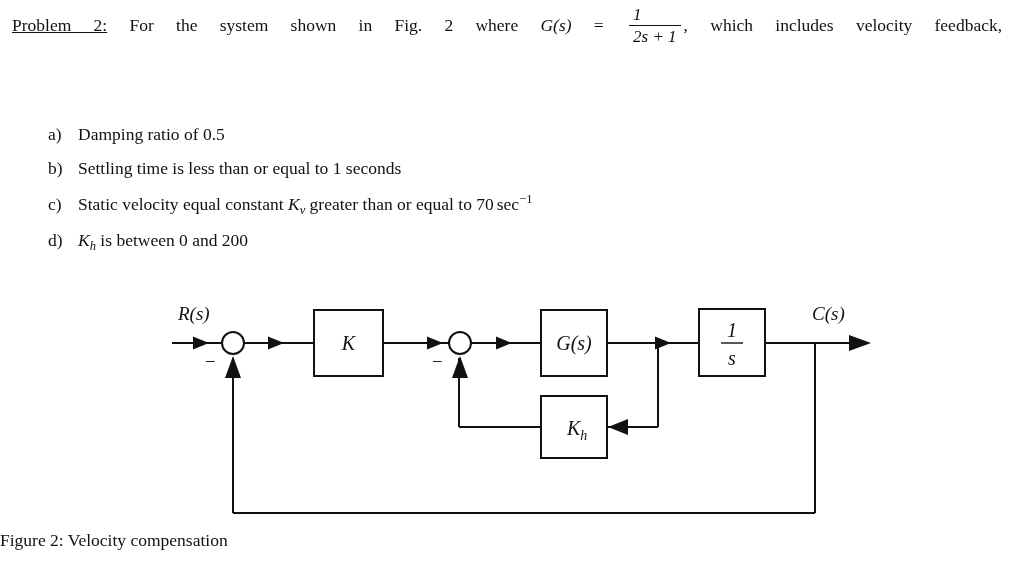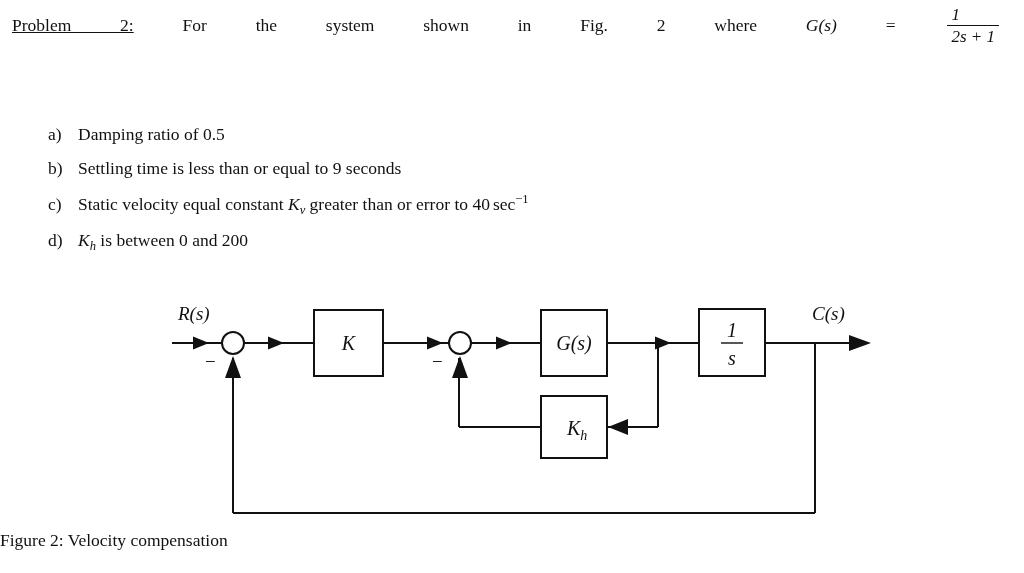--- a/index.html
+++ b/index.html
@@ -144,44 +144,44 @@
 
   <span class="para-line line1">
     <span class="prob-label">Problem 2:</span>
     <span>For the system shown in Fig. 2 where</span>
     <span class="mathit">G(s)</span>
     <span>=</span>
     <span class="frac">
       <span class="num">1</span>
       <span class="bar"></span>
       <span class="den">2s + 1</span>
-    </span>
+    </span><span>, which includes velocity feedback,</span>
   </span>
 
 
 </div>
 
 <div class="spec-list">
 
   <div class="spec-item">
     <span class="spec-marker">a)</span>
     <span class="spec-text">Damping ratio of 0.5</span>
   </div>
 
   <div class="spec-item">
     <span class="spec-marker">b)</span>
-    <span class="spec-text">Settling time is less than or equal to 9 seconds</span>
+    <span class="spec-text">Settling time is less than or equal to 1 seconds</span>
   </div>
 
   <div class="spec-item">
     <span class="spec-marker">c)</span>
     <span class="spec-text"><span>Static velocity equal constant</span>
       <span class="mathit"><span>K</span><span class="sub">ν</span></span>
-      <span>greater than or error to</span>
-      <span>40</span><span class="thinspace"></span><span>sec</span><span class="sup">−1</span>
+      <span>greater than or equal to</span>
+      <span>70</span><span class="thinspace"></span><span>sec</span><span class="sup">−1</span>
     </span>
   </div>
 
   <div class="spec-item">
     <span class="spec-marker">d)</span>
     <span class="spec-text"><span class="mathit"><span>K</span><span class="sub">h</span></span>
       <span>is between 0 and 200</span>
     </span>
   </div>
 

